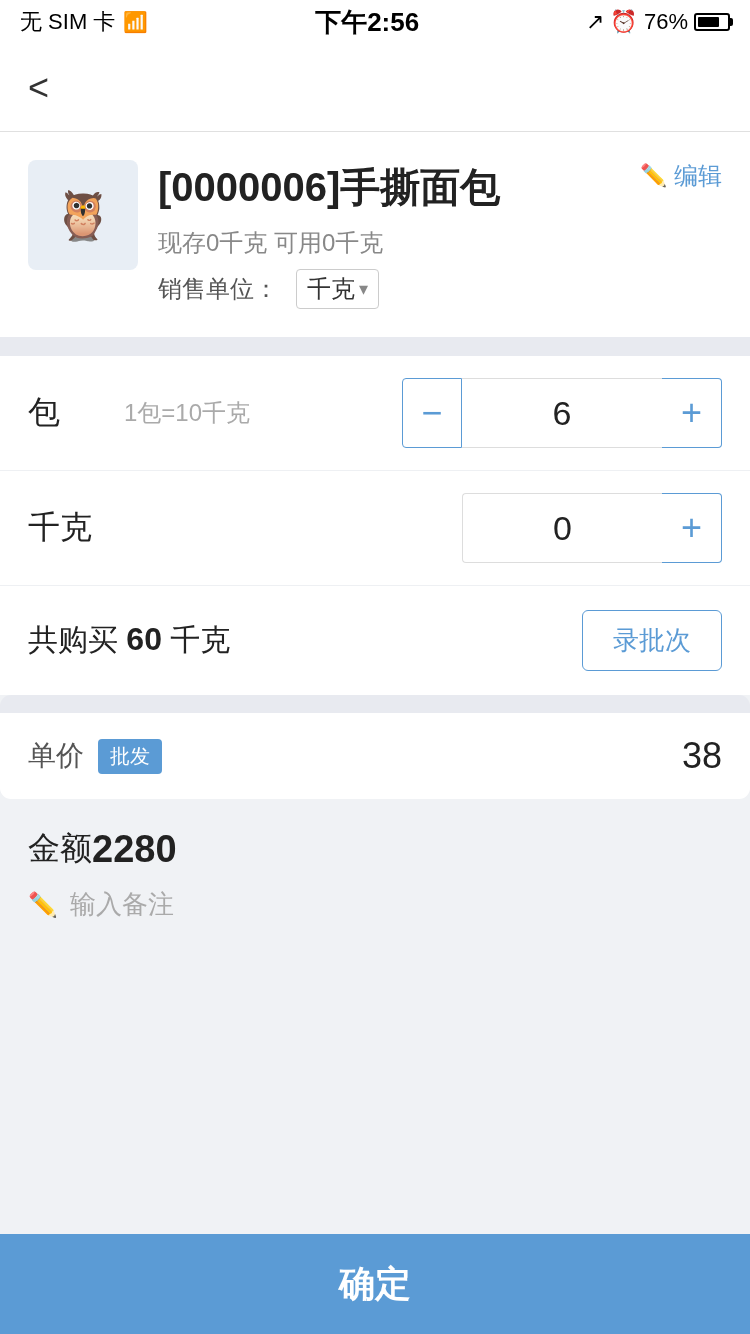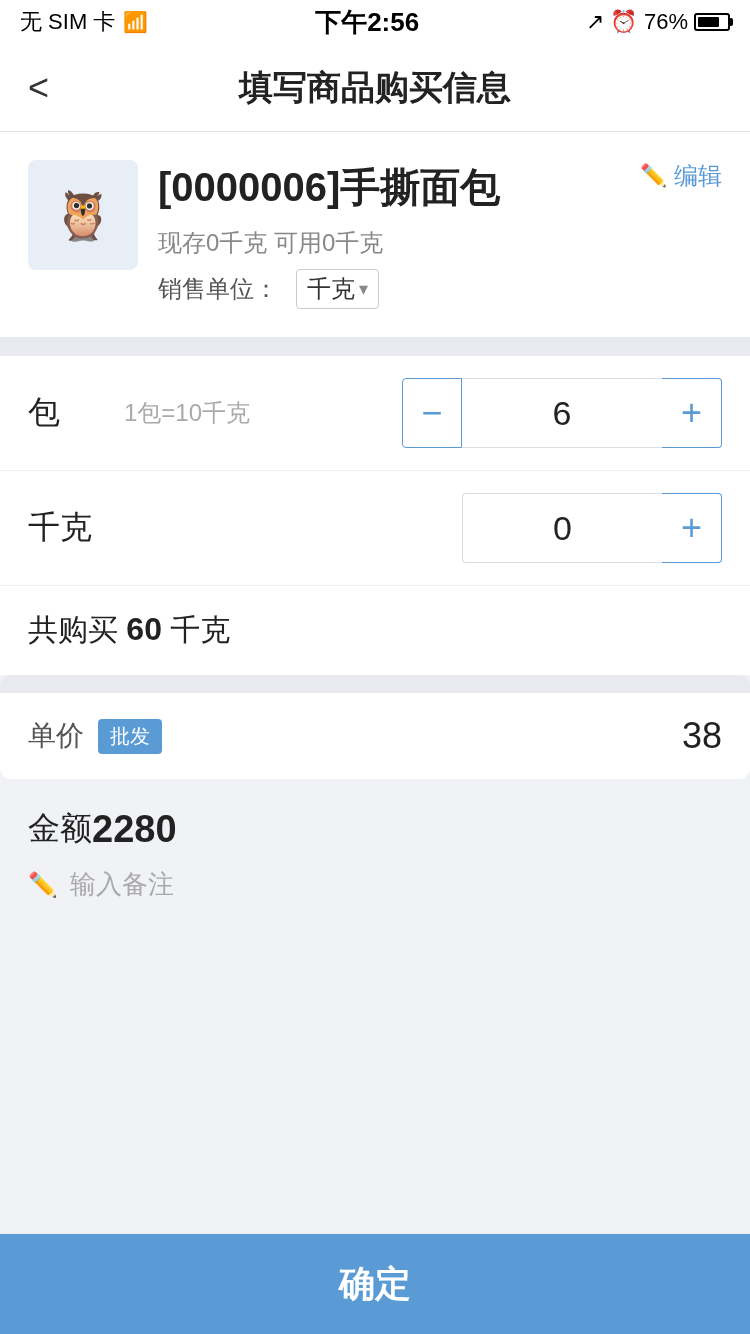--- a/index.html
+++ b/index.html
@@ -376,21 +376,20 @@
     <span>⏰</span>
     <span>76%</span>
     <span class="battery-bar">
       <span class="battery-fill"></span>
     </span>
   </div>
 </div>
 
 <div class="nav-bar">
   <span class="nav-back">&lt;</span>
-  <span class="nav-title">填写商品购买信息</span>
 </div>
 
 <div class="product-card">
   <div class="product-thumb">
     <span class="product-thumb-icon">🦉</span>
   </div>
   <div class="product-info">
     <div class="product-name">[0000006]手撕面包</div>
     <div class="product-stock">现存0千克  可用0千克</div>
     <div class="product-unit-row">
@@ -429,20 +428,21 @@
       <button class="qty-btn qty-btn-plus">+</button>
     </div>
   </div>
 
   <div class="purchase-total-row">
     <div class="purchase-total-text">
       <span>共购买</span>
       <strong>60</strong>
       <span>千克</span>
     </div>
+    <button class="record-batch-btn">录批次</button>
   </div>
 </div>
 
 <div class="price-section">
   <div class="price-row">
     <span class="price-label">单价</span>
     <span class="price-tag-badge">批发</span>
     <span class="price-value">38</span>
   </div>
 </div>

